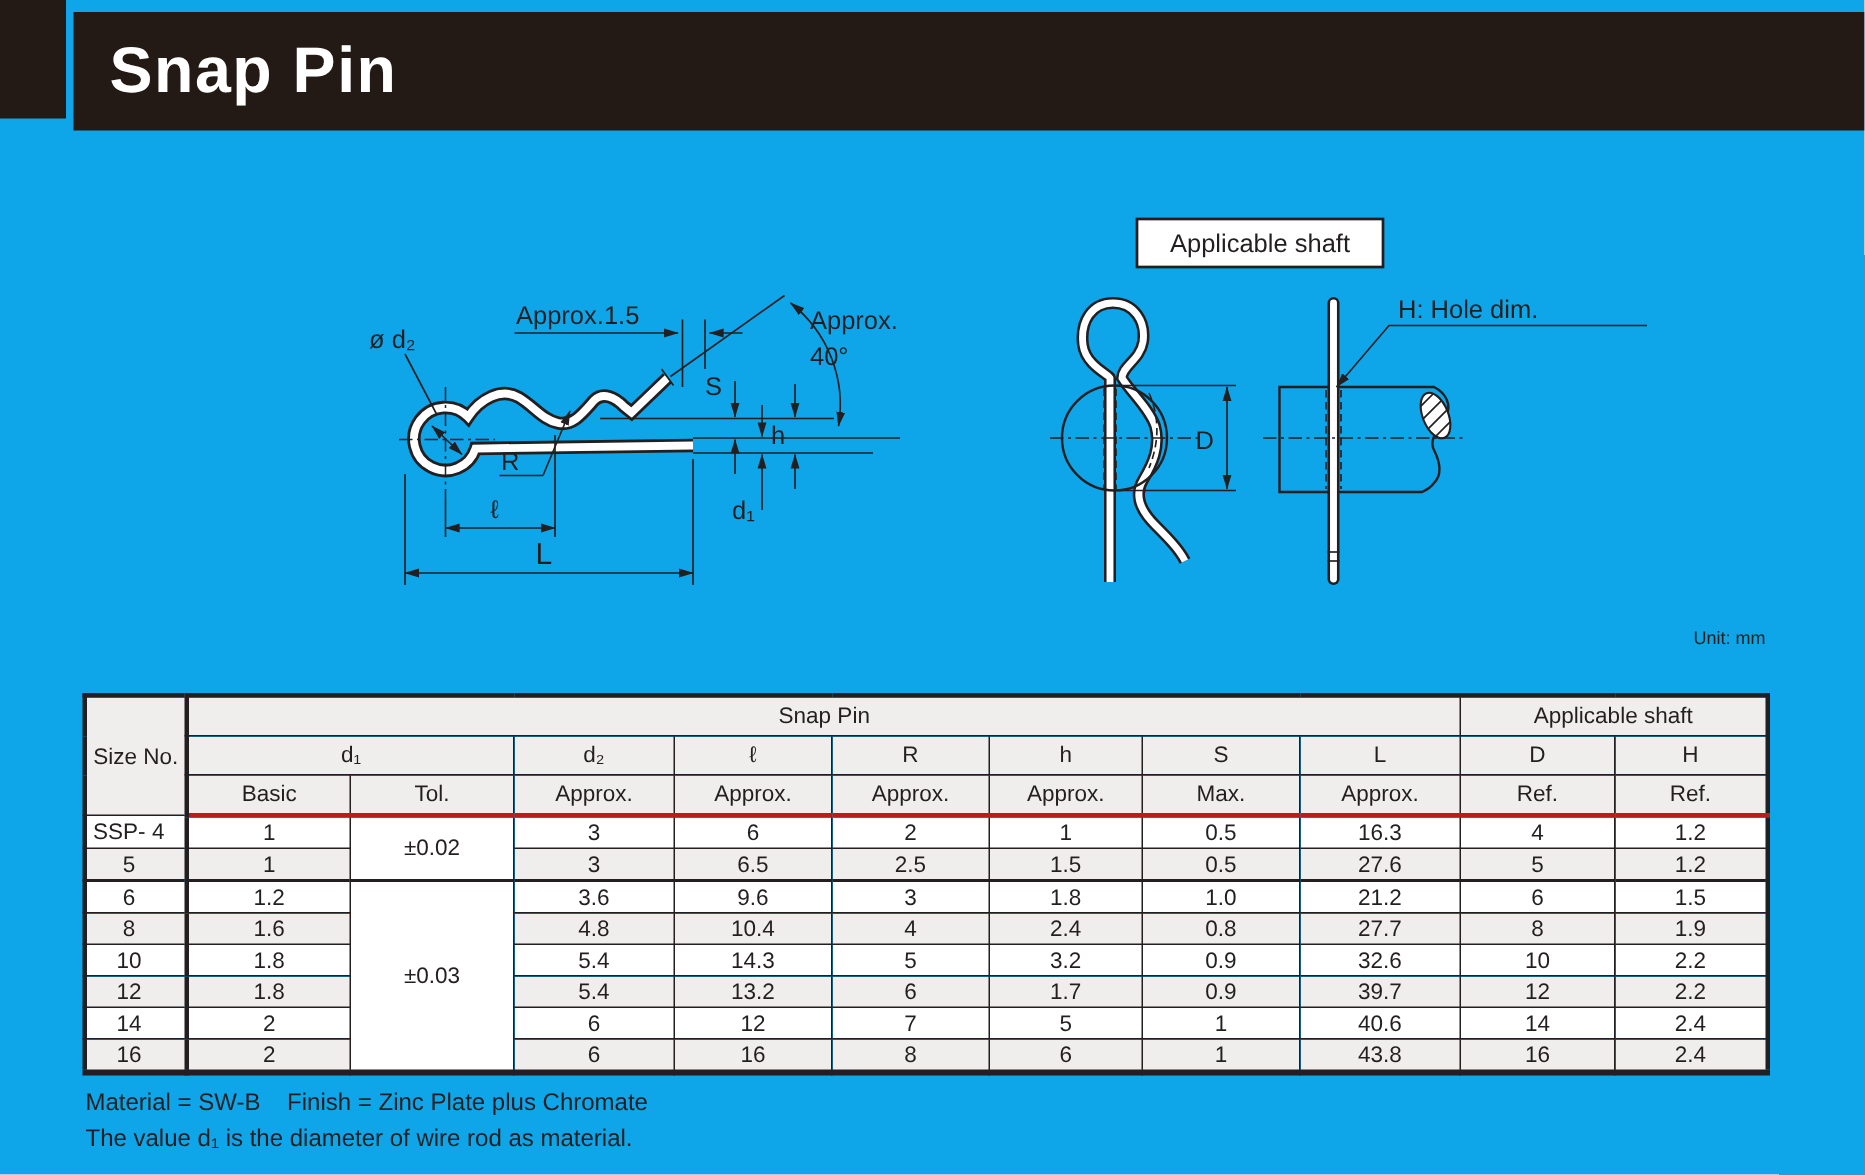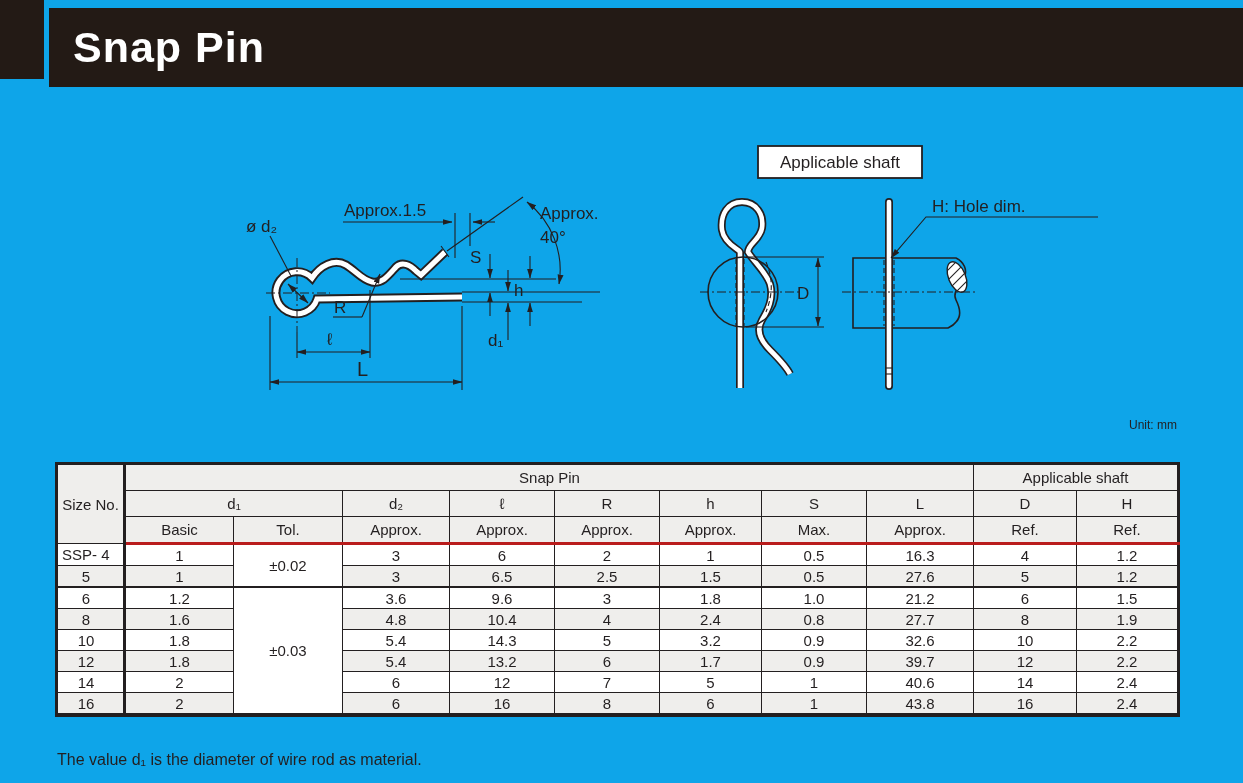--- a/index.html
+++ b/index.html
@@ -321,15 +321,16 @@
           <td>8</td>
           <td>6</td>
           <td>1</td>
           <td>43.8</td>
           <td>16</td>
           <td>2.4</td>
         </tr>
       </tbody>
   </table>
 
+  <div class="foot-line foot-1">Material = SW-B    Finish = Zinc Plate plus Chromate</div>
   <div class="foot-line foot-2">The value d₁ is the diameter of wire rod as material.</div>
 
 </div>
 
 </body></html>

